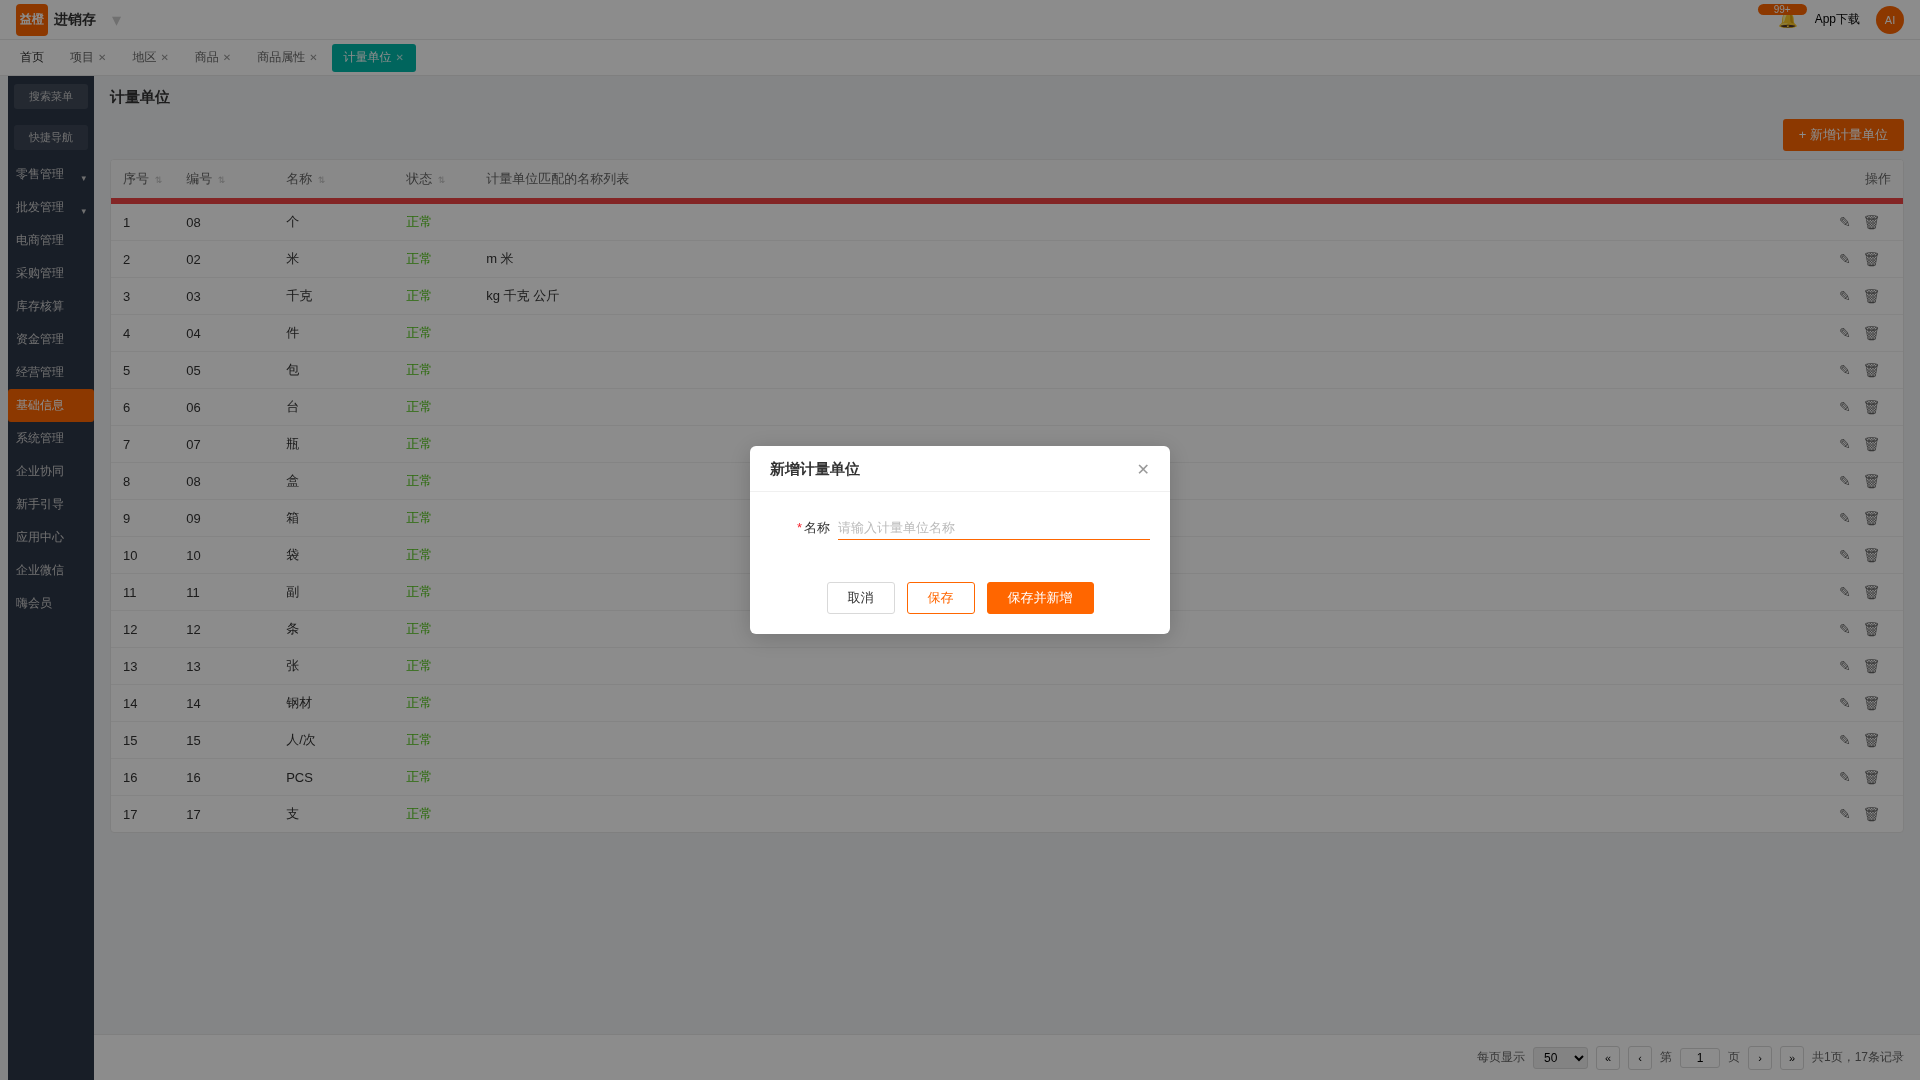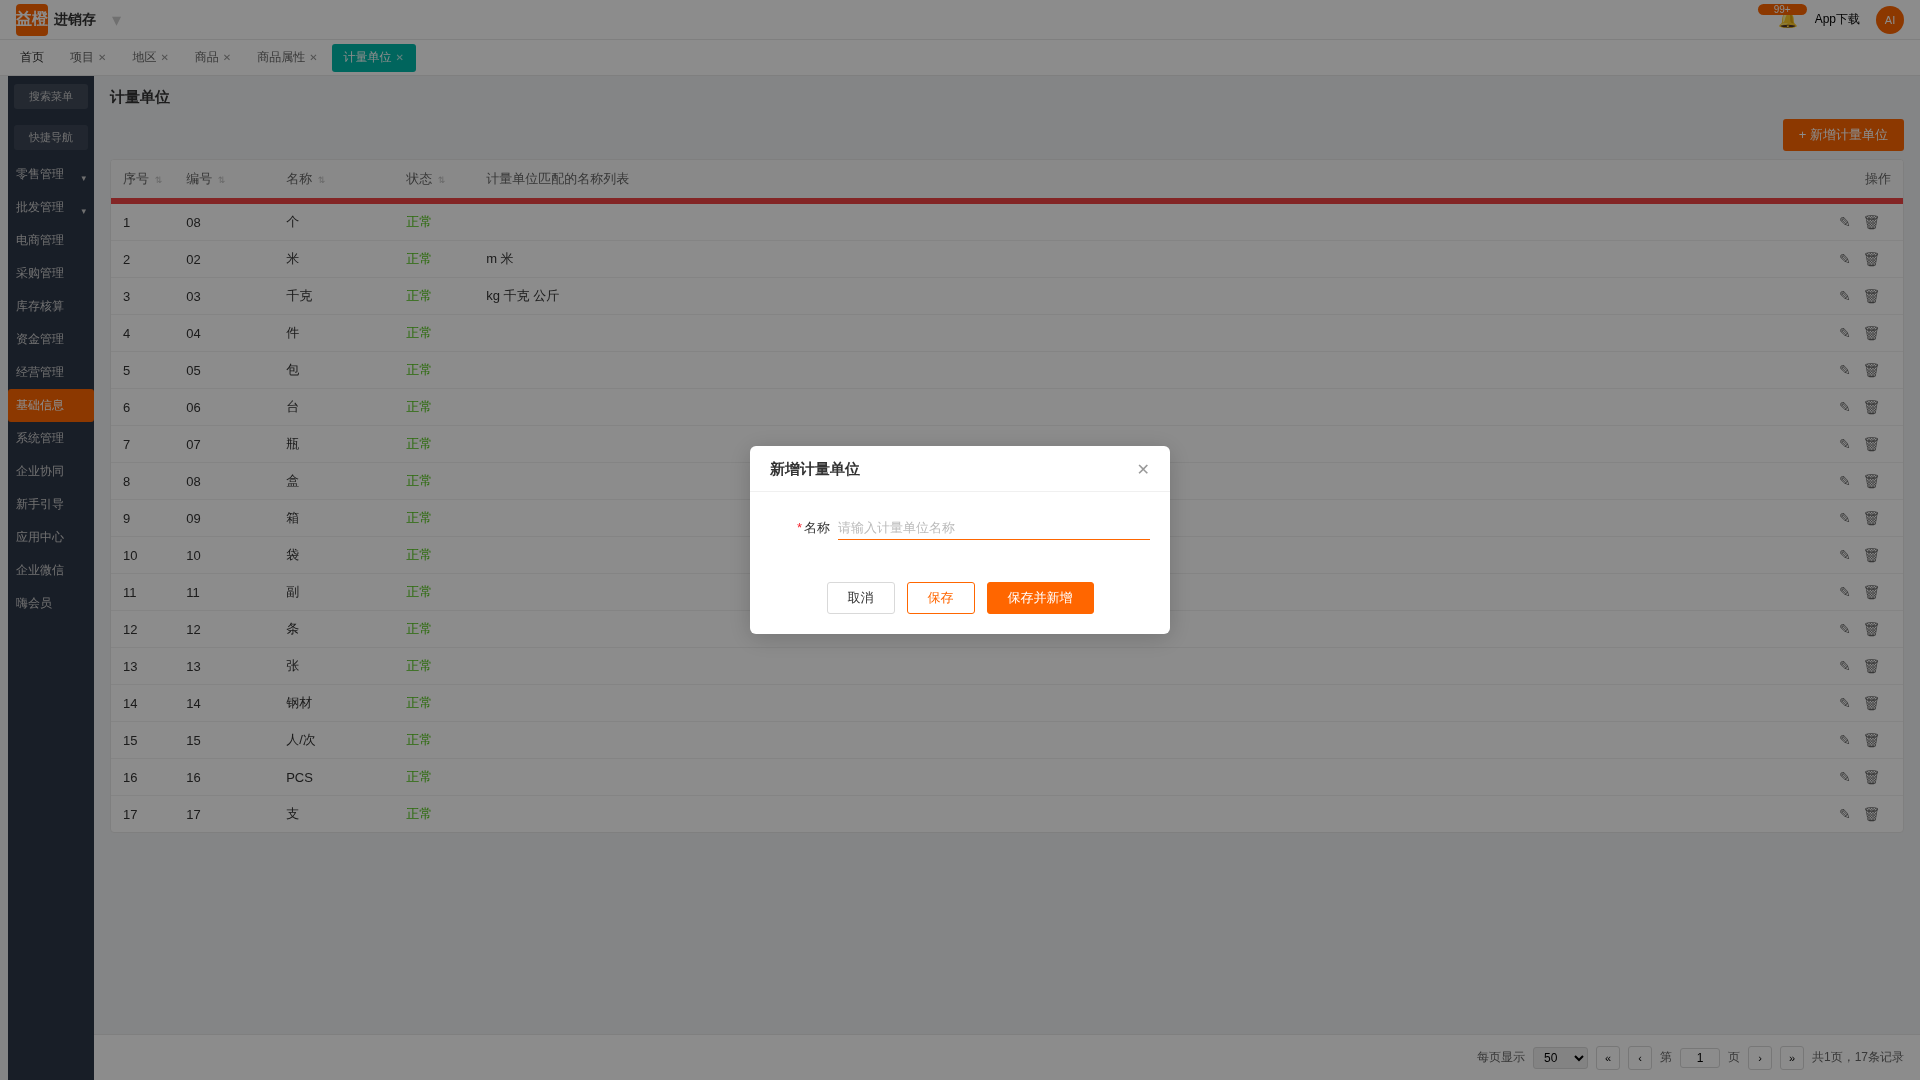--- a/index.html
+++ b/index.html
@@ -2,21 +2,21 @@
 <html><head>
   <meta charset="utf-8">
   <style>
     * { margin: 0; padding: 0; box-sizing: border-box; }
     body { font-family: "Microsoft YaHei", "PingFang SC", sans-serif; font-size: 13px; background: #f0f2f5; color: #333; width: 1920px; height: 1080px; overflow: hidden; }
 
     
     .top-bar { height: 40px; background: #fff; display: flex; align-items: center; justify-content: space-between; padding: 0 16px; border-bottom: 1px solid #e8e8e8; }
     .top-bar-left { display: flex; align-items: center; gap: 8px; }
     .logo-area { display: flex; align-items: center; gap: 6px; }
-    .logo-icon { width: 32px; height: 32px; background: #f60; border-radius: 4px; display: flex; align-items: center; justify-content: center; color: white; font-weight: bold; font-size: 16px; }
+    .logo-icon { width: 32px; height: 32px; background: #f60; border-radius: 4px; display: flex; align-items: center; justify-content: center; color: white; font-weight: bold; font-size: 12px; }
     .logo-text { font-size: 14px; font-weight: bold; color: #333; }
     .top-bar-right { display: flex; align-items: center; gap: 16px; }
     .notif-btn { position: relative; cursor: pointer; }
     .notif-badge { position: absolute; top: -6px; right: -8px; background: #f60; color: white; border-radius: 10px; font-size: 10px; padding: 0 16px; min-width: 16px; text-align: center; }
     .app-download { color: #000000; cursor: pointer; font-size: 12px; }
     .avatar { width: 28px; height: 28px; border-radius: 50%; background: #f60; display: flex; align-items: center; justify-content: center; color: white; font-size: 11px; cursor: pointer; }
 
     
     .tab-bar { height: 36px; background: #fff; display: flex; align-items: center; padding: 0 8px; border-bottom: 1px solid #e8e8e8; gap: 2px; }
     .tab-item { height: 28px; display: flex; align-items: center; padding: 0 12px; border-radius: 3px; cursor: pointer; font-size: 12px; color: #666; gap: 4px; }

